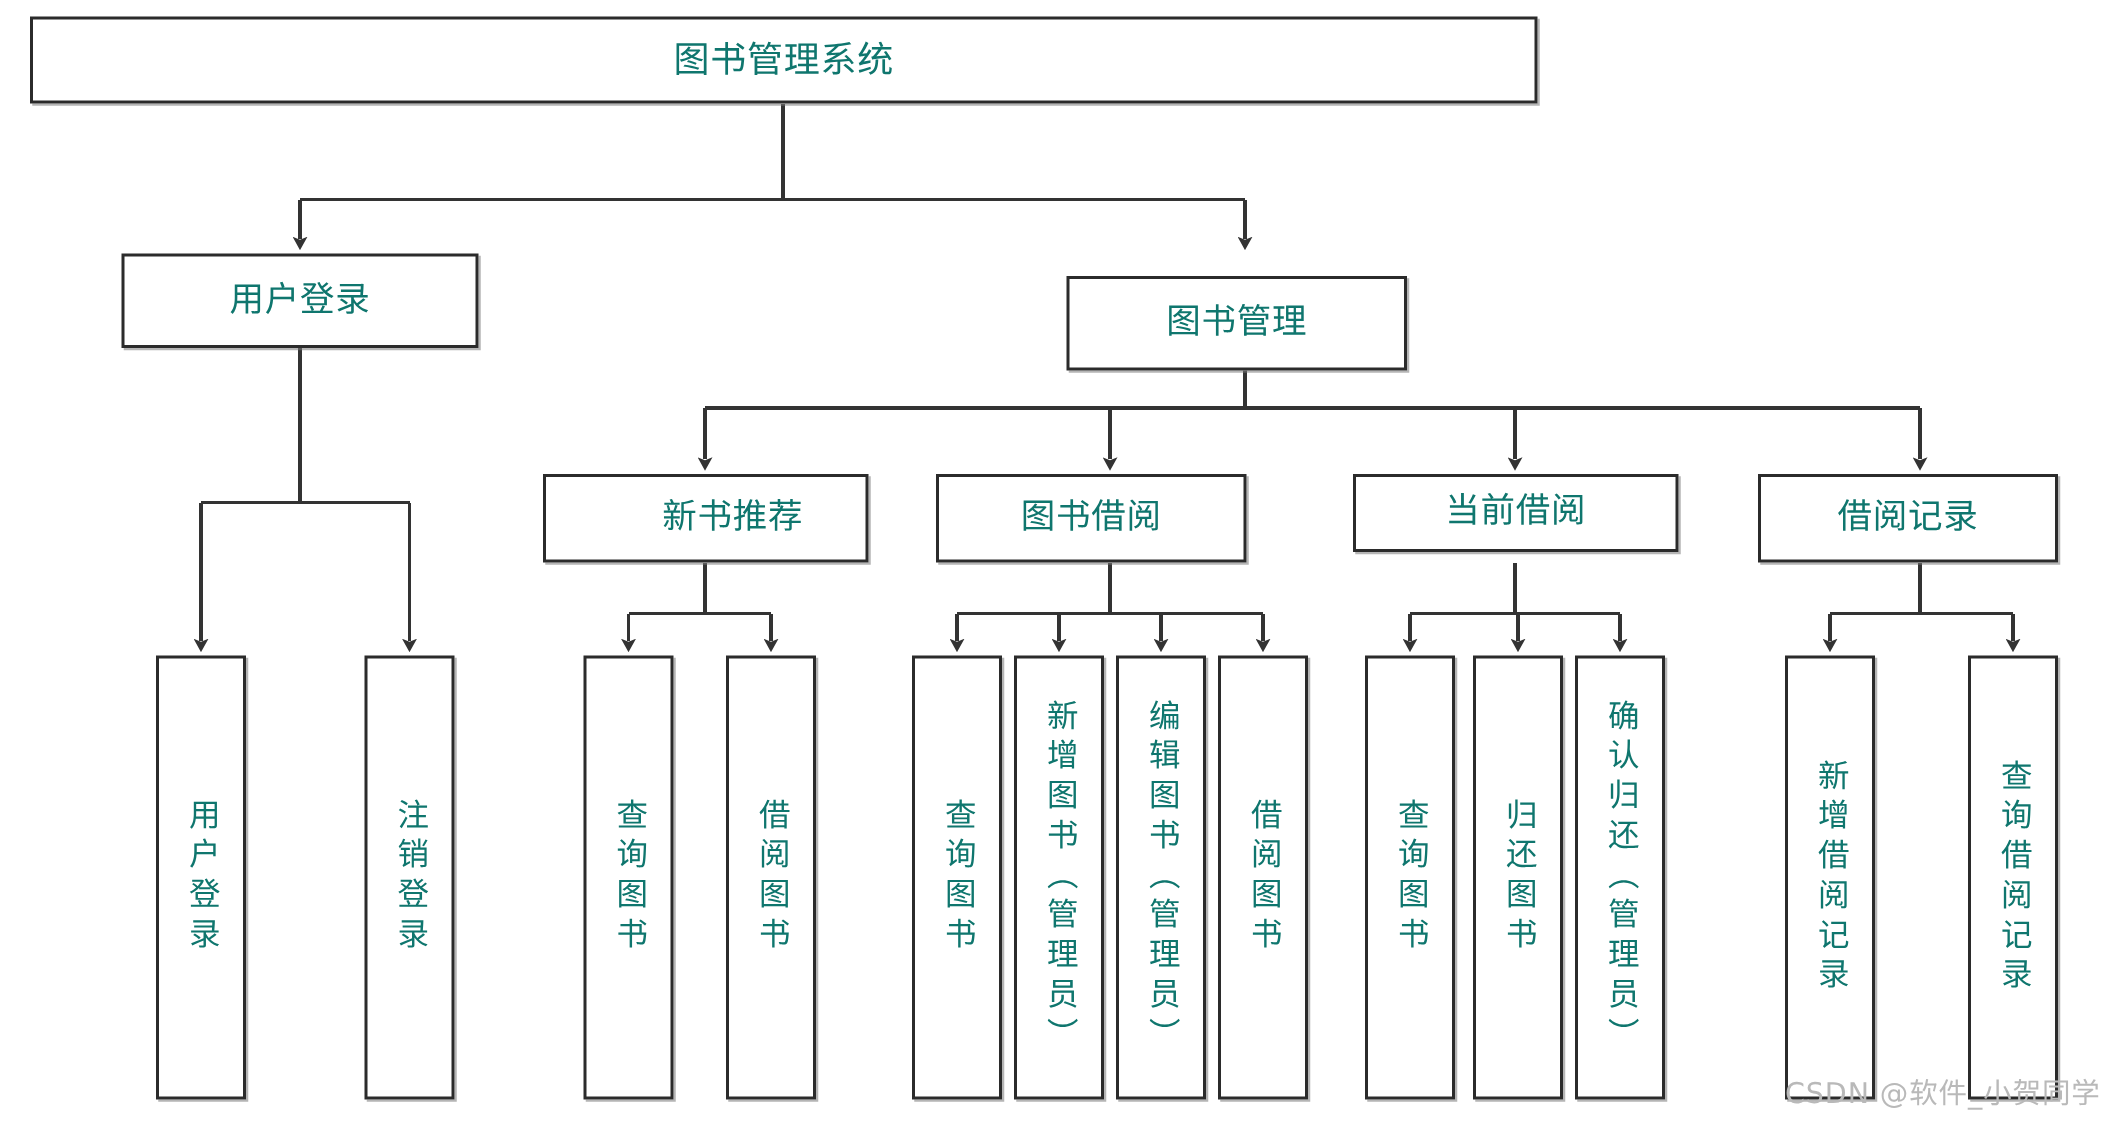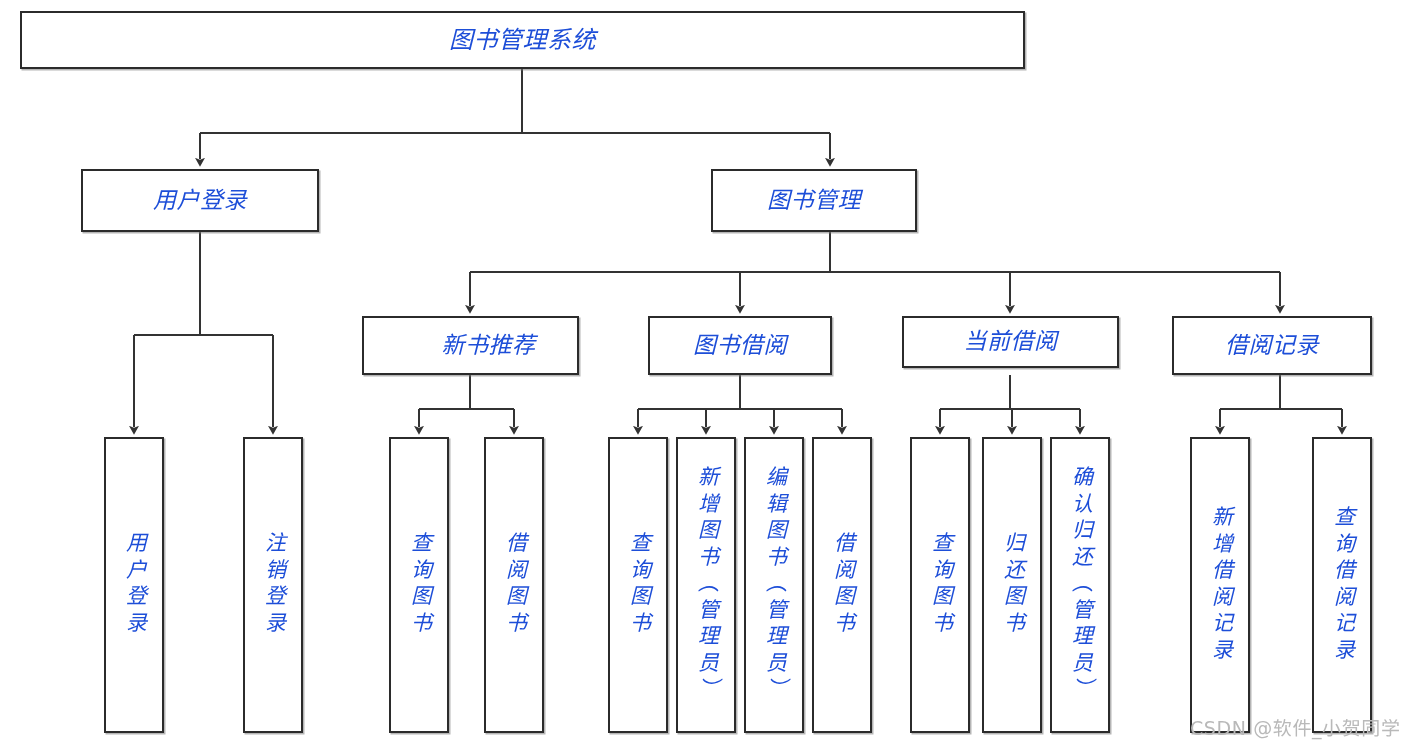--- a/index.html
+++ b/index.html
@@ -34,24 +34,23 @@
     box-sizing: border-box;
     background: #ffffff;
     border: 2px solid #2b2b2b;
     box-shadow: 1.5px 1.5px 0 0 rgba(120,120,120,0.55);
     display: flex;
     align-items: center;
     justify-content: center;
     overflow: hidden;
   }
   .node-label {
-    color: #1d4ed8;
+    color: #0f766e;
     line-height: 1.12;
     white-space: pre;
-    font-style: italic;
   }
   
   .node-h .node-label {
     font-size: 23px;
     letter-spacing: 0.5px;
   }
   .node-root .node-label {
     font-size: 24px;
   }
   
@@ -126,27 +125,27 @@
       </g>
   </svg>
 
   <div id="nodes-layer">
       <div class="node-box node-root node-h" style="left: 20px; top: 11px; width: 1005px; height: 58px;">
         <span class="node-label">图书管理系统</span>
       </div>
       <div class="node-box node-h" style="left: 81px; top: 169px; width: 238px; height: 63px;">
         <span class="node-label">用户登录</span>
       </div>
-      <div class="node-box node-h" style="left: 711px; top: 169px; width: 206px; height: 63px;">
+      <div class="node-box node-h" style="left: 711px; top: 184px; width: 227px; height: 63px;">
         <span class="node-label">图书管理</span>
       </div>
       <div class="node-box node-h" style="left: 362px; top: 316px; width: 217px; height: 59px; padding-left: 36px;">
         <span class="node-label">新书推荐</span>
       </div>
-      <div class="node-box node-h" style="left: 648px; top: 316px; width: 184px; height: 59px;">
+      <div class="node-box node-h" style="left: 624px; top: 316px; width: 207px; height: 59px;">
         <span class="node-label">图书借阅</span>
       </div>
       <div class="node-box node-h" style="left: 902px; top: 316px; width: 217px; height: 52px;">
         <span class="node-label">当前借阅</span>
       </div>
       <div class="node-box node-h" style="left: 1172px; top: 316px; width: 200px; height: 59px;">
         <span class="node-label">借阅记录</span>
       </div>
       <div class="node-box node-v" style="left: 104px; top: 437px; width: 60px; height: 296px;">
         <span class="node-label">用户登录</span>

